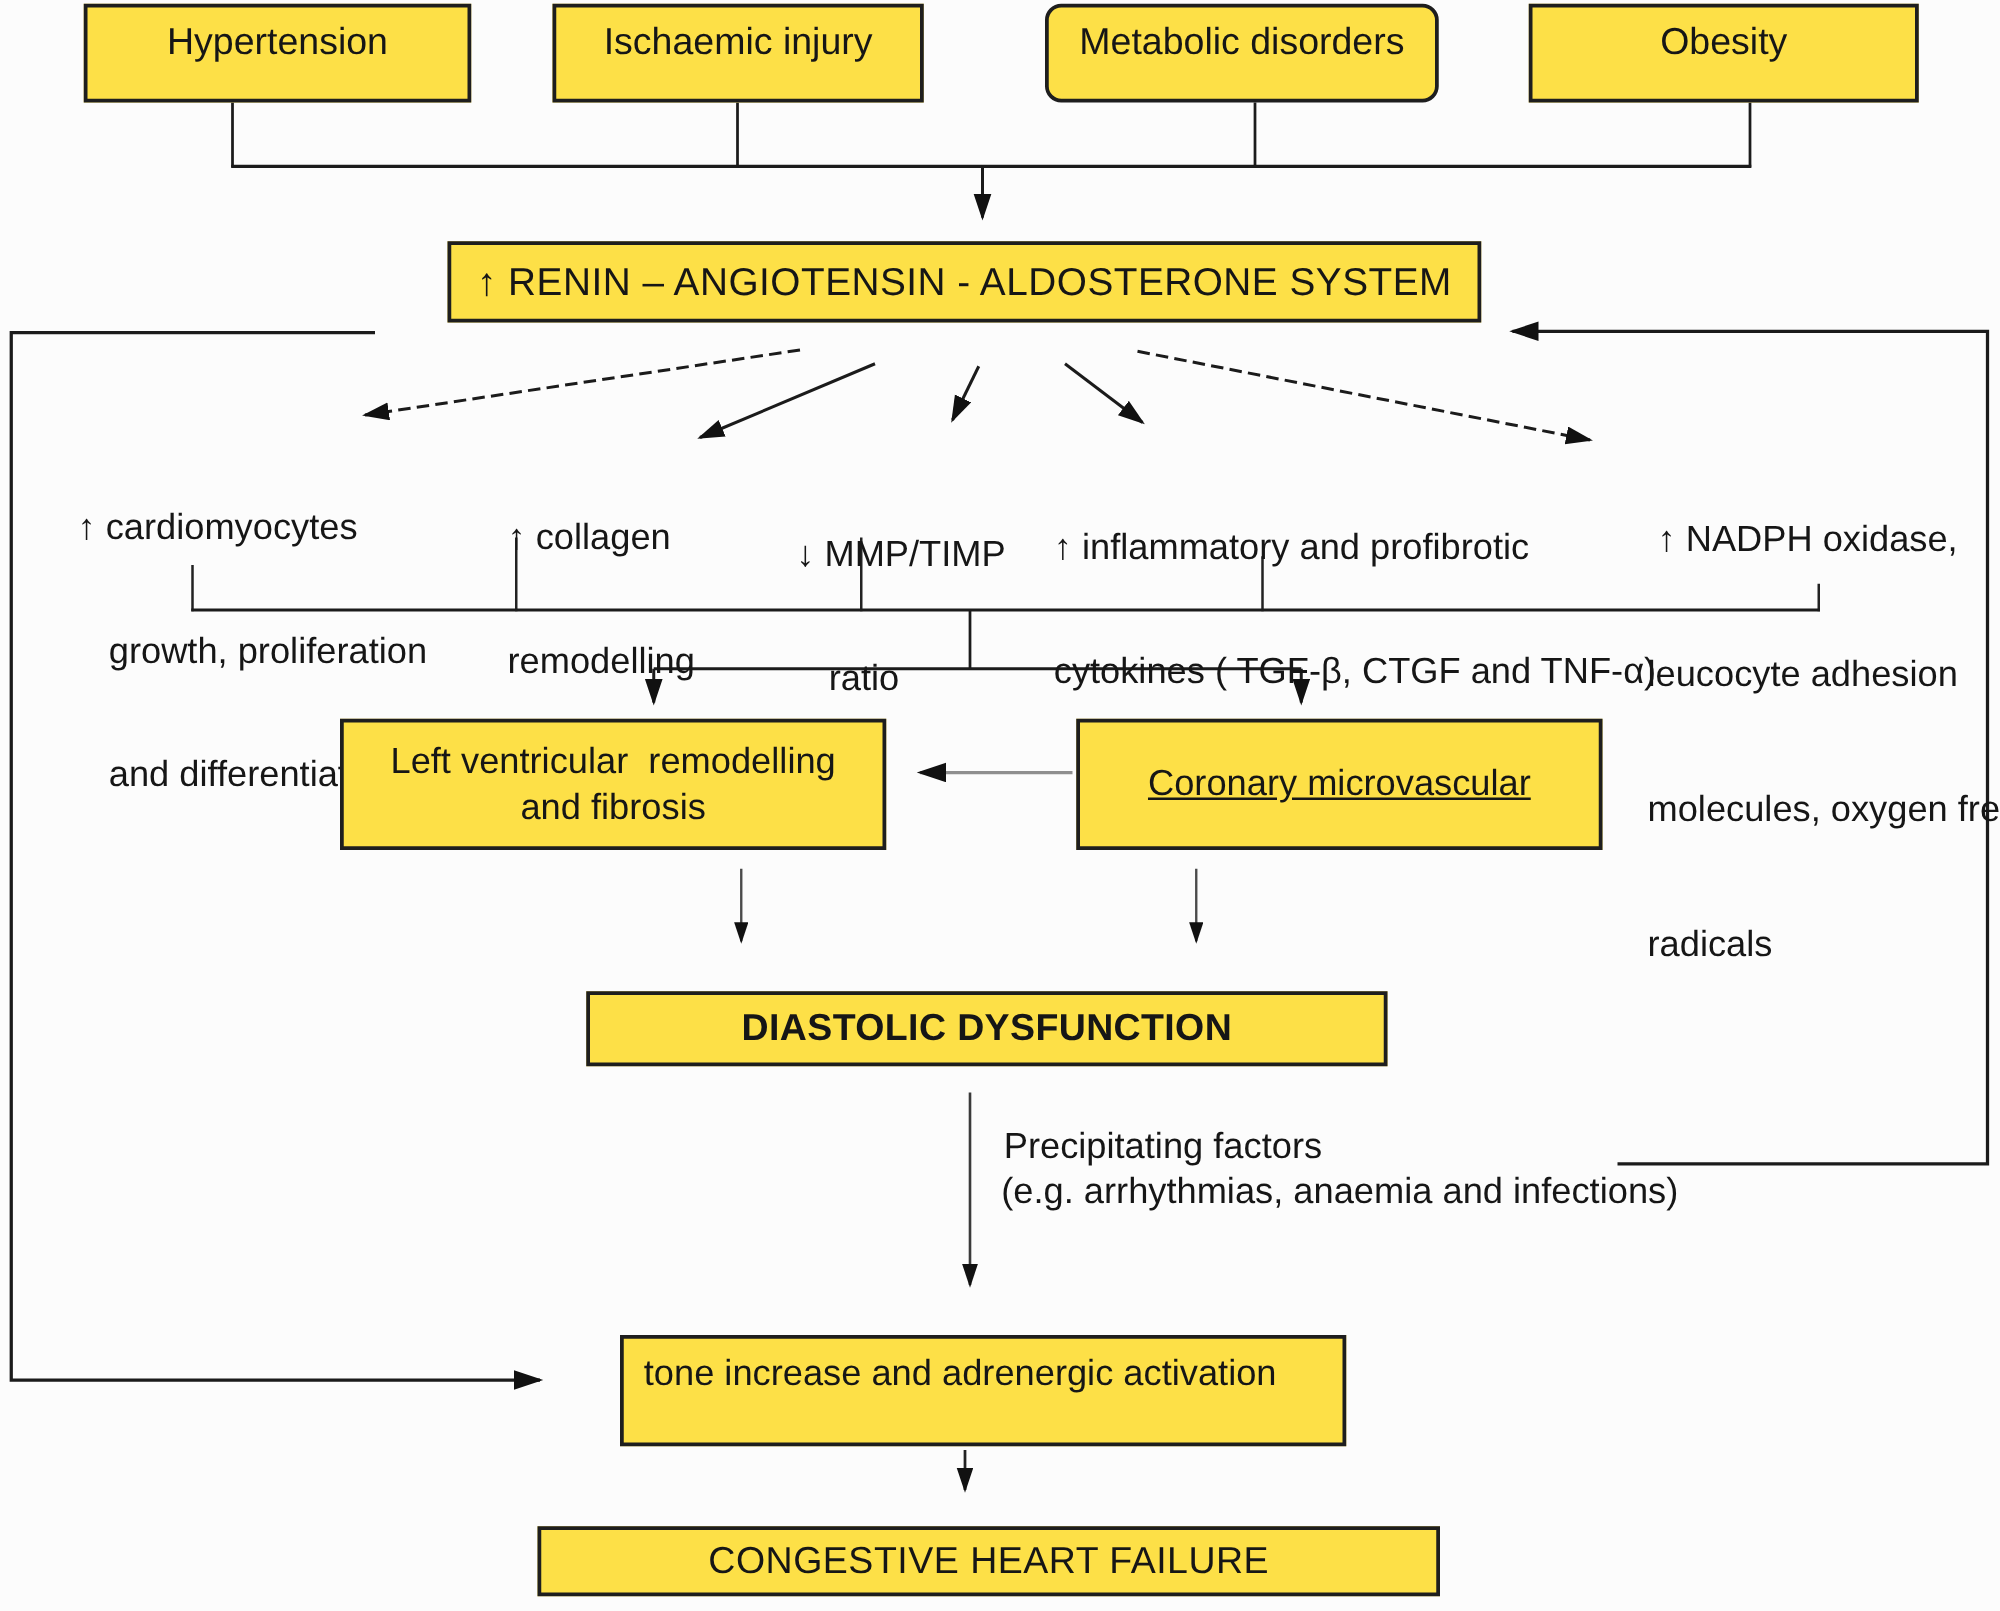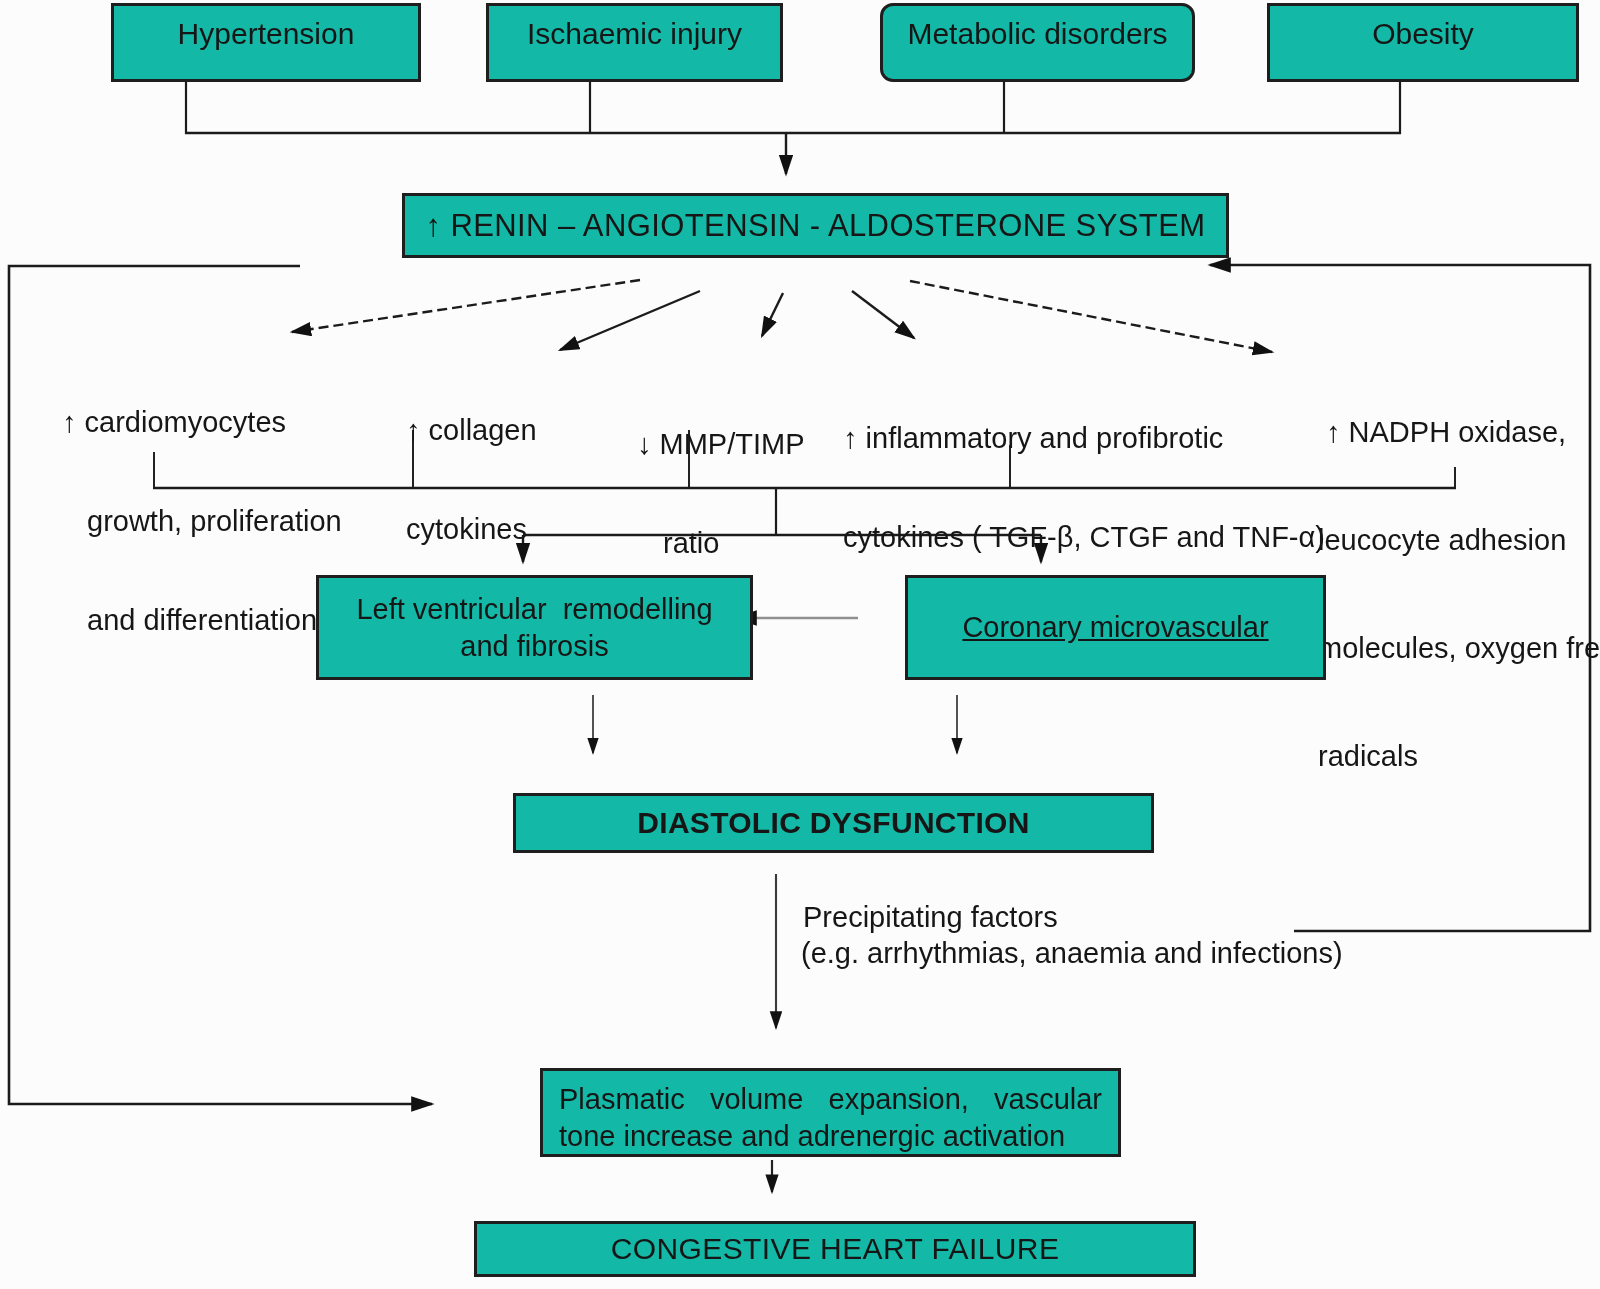--- a/index.html
+++ b/index.html
@@ -4,23 +4,23 @@
 <style>
   html,body{margin:0;padding:0;}
   body{
     width:1600px;height:1289px;position:relative;overflow:hidden;
     background:#fcfcfc;
     font-family:"Liberation Sans","DejaVu Sans",sans-serif;
     color:#161616;
   }
   #wire{position:absolute;left:0;top:0;width:1600px;height:1289px;}
   .bx{
-    position:absolute;background:#14b8a6;border:3px solid #1e1e1e;
+    position:absolute;background:#fde047;border:3px solid #1e1e1e;
     display:flex;flex-direction:column;align-items:center;justify-content:center;
-    text-align:center;box-sizing:border-box;margin-left:44px;
+    text-align:center;box-sizing:border-box;
   }
   .bx .ln{white-space:pre;}
   .topbx{justify-content:flex-start;padding-top:11px;font-size:30px;}
   .raas{font-size:31px;letter-spacing:.4px;}
   .midbx{font-size:29px;line-height:37px;}
   .dd{font-size:30px;font-weight:bold;letter-spacing:.3px;}
   .chf{font-size:30px;letter-spacing:.4px;}
   .plas{align-items:stretch;text-align:left;justify-content:flex-start;
         padding:10px 16px 0 16px;font-size:29px;line-height:37px;}
   .plas .j{text-align:justify;text-align-last:justify;white-space:normal;}
@@ -99,21 +99,21 @@
 </div>
 
 <div class="med" style="left:87px;top:340px;">
   <div style="margin-left:-25px;">↑ cardiomyocytes</div>
   <div>growth, proliferation</div>
   <div>and differentiation</div>
 </div>
 
 <div class="med" style="left:406px;top:348px;">
   <div>↑ collagen</div>
-  <div>cytokines</div>
+  <div>remodelling</div>
 </div>
 
 <div class="med" style="left:637px;top:362px;">
   <div>↓ MMP/TIMP</div>
   <div style="margin-left:26px;">ratio</div>
 </div>
 
 <div class="med" style="left:843px;top:356px;">
   <div>↑ inflammatory and profibrotic</div>
   <div>cytokines ( TGF-β, CTGF and TNF-α)</div>
@@ -136,19 +136,18 @@
 </div>
 
 <div class="bx dd" style="left:469px;top:793px;width:641px;height:60px;">
   <div class="ln">DIASTOLIC DYSFUNCTION</div>
 </div>
 
 <div class="lbl" style="left:803px;top:901px;">Precipitating factors</div>
 <div class="lbl" style="left:801px;top:937px;">(e.g. arrhythmias, anaemia and infections)</div>
 
 <div class="bx plas" style="left:496px;top:1068px;width:581px;height:89px;">
-  <div class="j">Plasmatic volume expansion, vascular</div>
   <div>tone increase and adrenergic activation</div>
 </div>
 
 <div class="bx chf" style="left:430px;top:1221px;width:722px;height:56px;">
   <div class="ln">CONGESTIVE HEART FAILURE</div>
 </div>
 
 </body></html>

